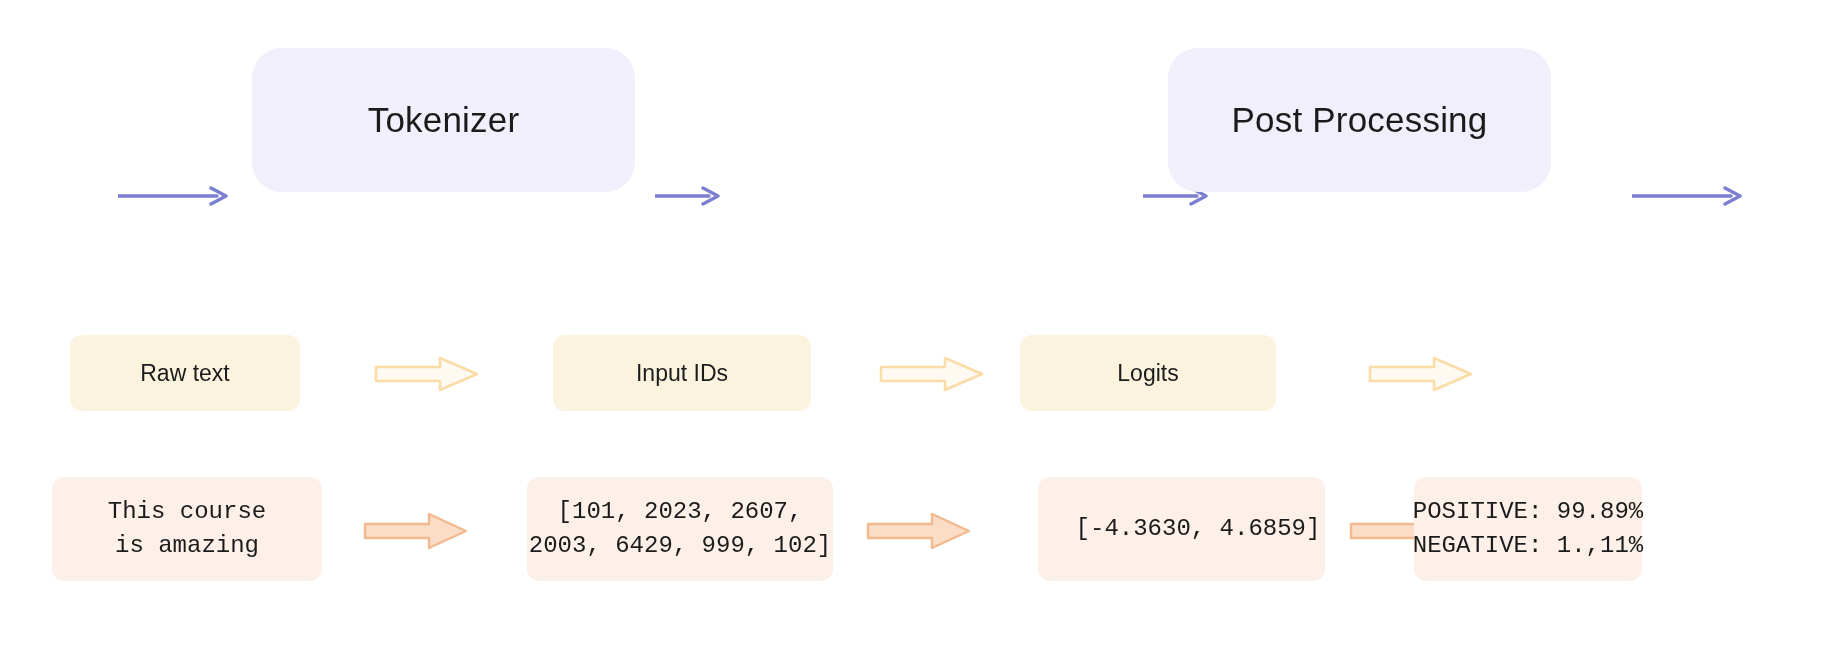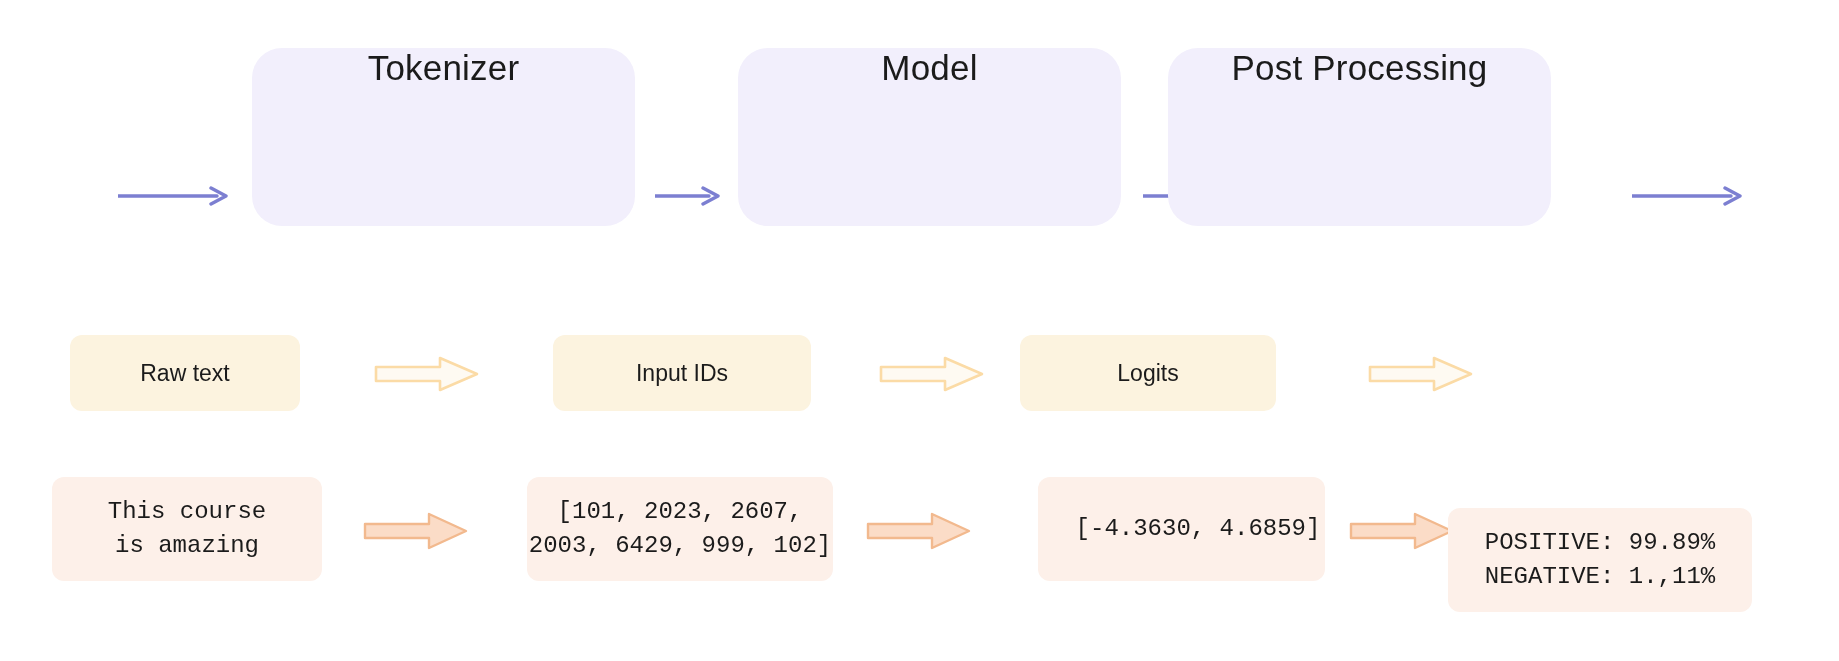--- a/index.html
+++ b/index.html
@@ -26,24 +26,25 @@
   .stage-row {
     position: absolute;
     left: 0;
     top: 48px;
     width: 1839px;
     height: 178px;
   }
   .stage-box {
     position: absolute;
     top: 0;
-    height: 178px;
+    height: 144px;
     background: #f2effc;
     border-radius: 30px;
     display: flex;
+    align-items: center;
     justify-content: center;
   }
   .stage-box .stage-label {
     font-size: 35px;
     color: #1b1b1b;
     font-family: "Liberation Sans", sans-serif;
     font-weight: 400;
     letter-spacing: 0.2px;
     white-space: nowrap;
   }
@@ -121,21 +122,21 @@
   .value-box .value-line {
     font-size: 24px;
     color: #1b1b1b;
     line-height: 1.42;
     white-space: nowrap;
     text-align: center;
   }
   #value-0 { left: 52px;   top: 0px;  width: 270px; height: 104px; }
   #value-1 { left: 527px;  top: 0px;  width: 306px; height: 104px; }
   #value-2 { left: 1038px; top: 0px;  width: 287px; height: 104px; padding-left: 43px; }
-  #value-3 { left: 1448px; top: 0px;  width: 304px; height: 104px; margin-top: 31px; }
+  #value-3 { left: 1414px; top: 0px;  width: 228px; height: 104px; }
 
   
   .block-arrow-filled {
     position: absolute;
     top: 34px;
   }
   #fil-arrow-0 { left: 363px;  }
   #fil-arrow-1 { left: 866px;  }
   #fil-arrow-2 { left: 1349px; }
 </style>
@@ -157,23 +158,20 @@
       <span class="stage-label">Tokenizer</span>
     </div>
 
     <div class="line-arrow" id="line-arrow-1">
       <svg width="65" height="22" viewBox="0 0 65 22">
         <line x1="0" y1="11" x2="54" y2="11" stroke="#7c7fd1" stroke-width="3.4" stroke-linecap="round"></line>
         <polyline points="48,3 63,11 48,19" fill="none" stroke="#7c7fd1" stroke-width="3.4" stroke-linecap="round" stroke-linejoin="round"></polyline>
       </svg>
     </div>
 
-    <div class="stage-box" id="stage-1">
-      <span class="stage-label">Model</span>
-    </div>
 
     <div class="line-arrow" id="line-arrow-2">
       <svg width="65" height="22" viewBox="0 0 65 22">
         <line x1="0" y1="11" x2="54" y2="11" stroke="#7c7fd1" stroke-width="3.4" stroke-linecap="round"></line>
         <polyline points="48,3 63,11 48,19" fill="none" stroke="#7c7fd1" stroke-width="3.4" stroke-linecap="round" stroke-linejoin="round"></polyline>
       </svg>
     </div>
 
     <div class="stage-box" id="stage-2">
       <span class="stage-label">Post Processing</span>

